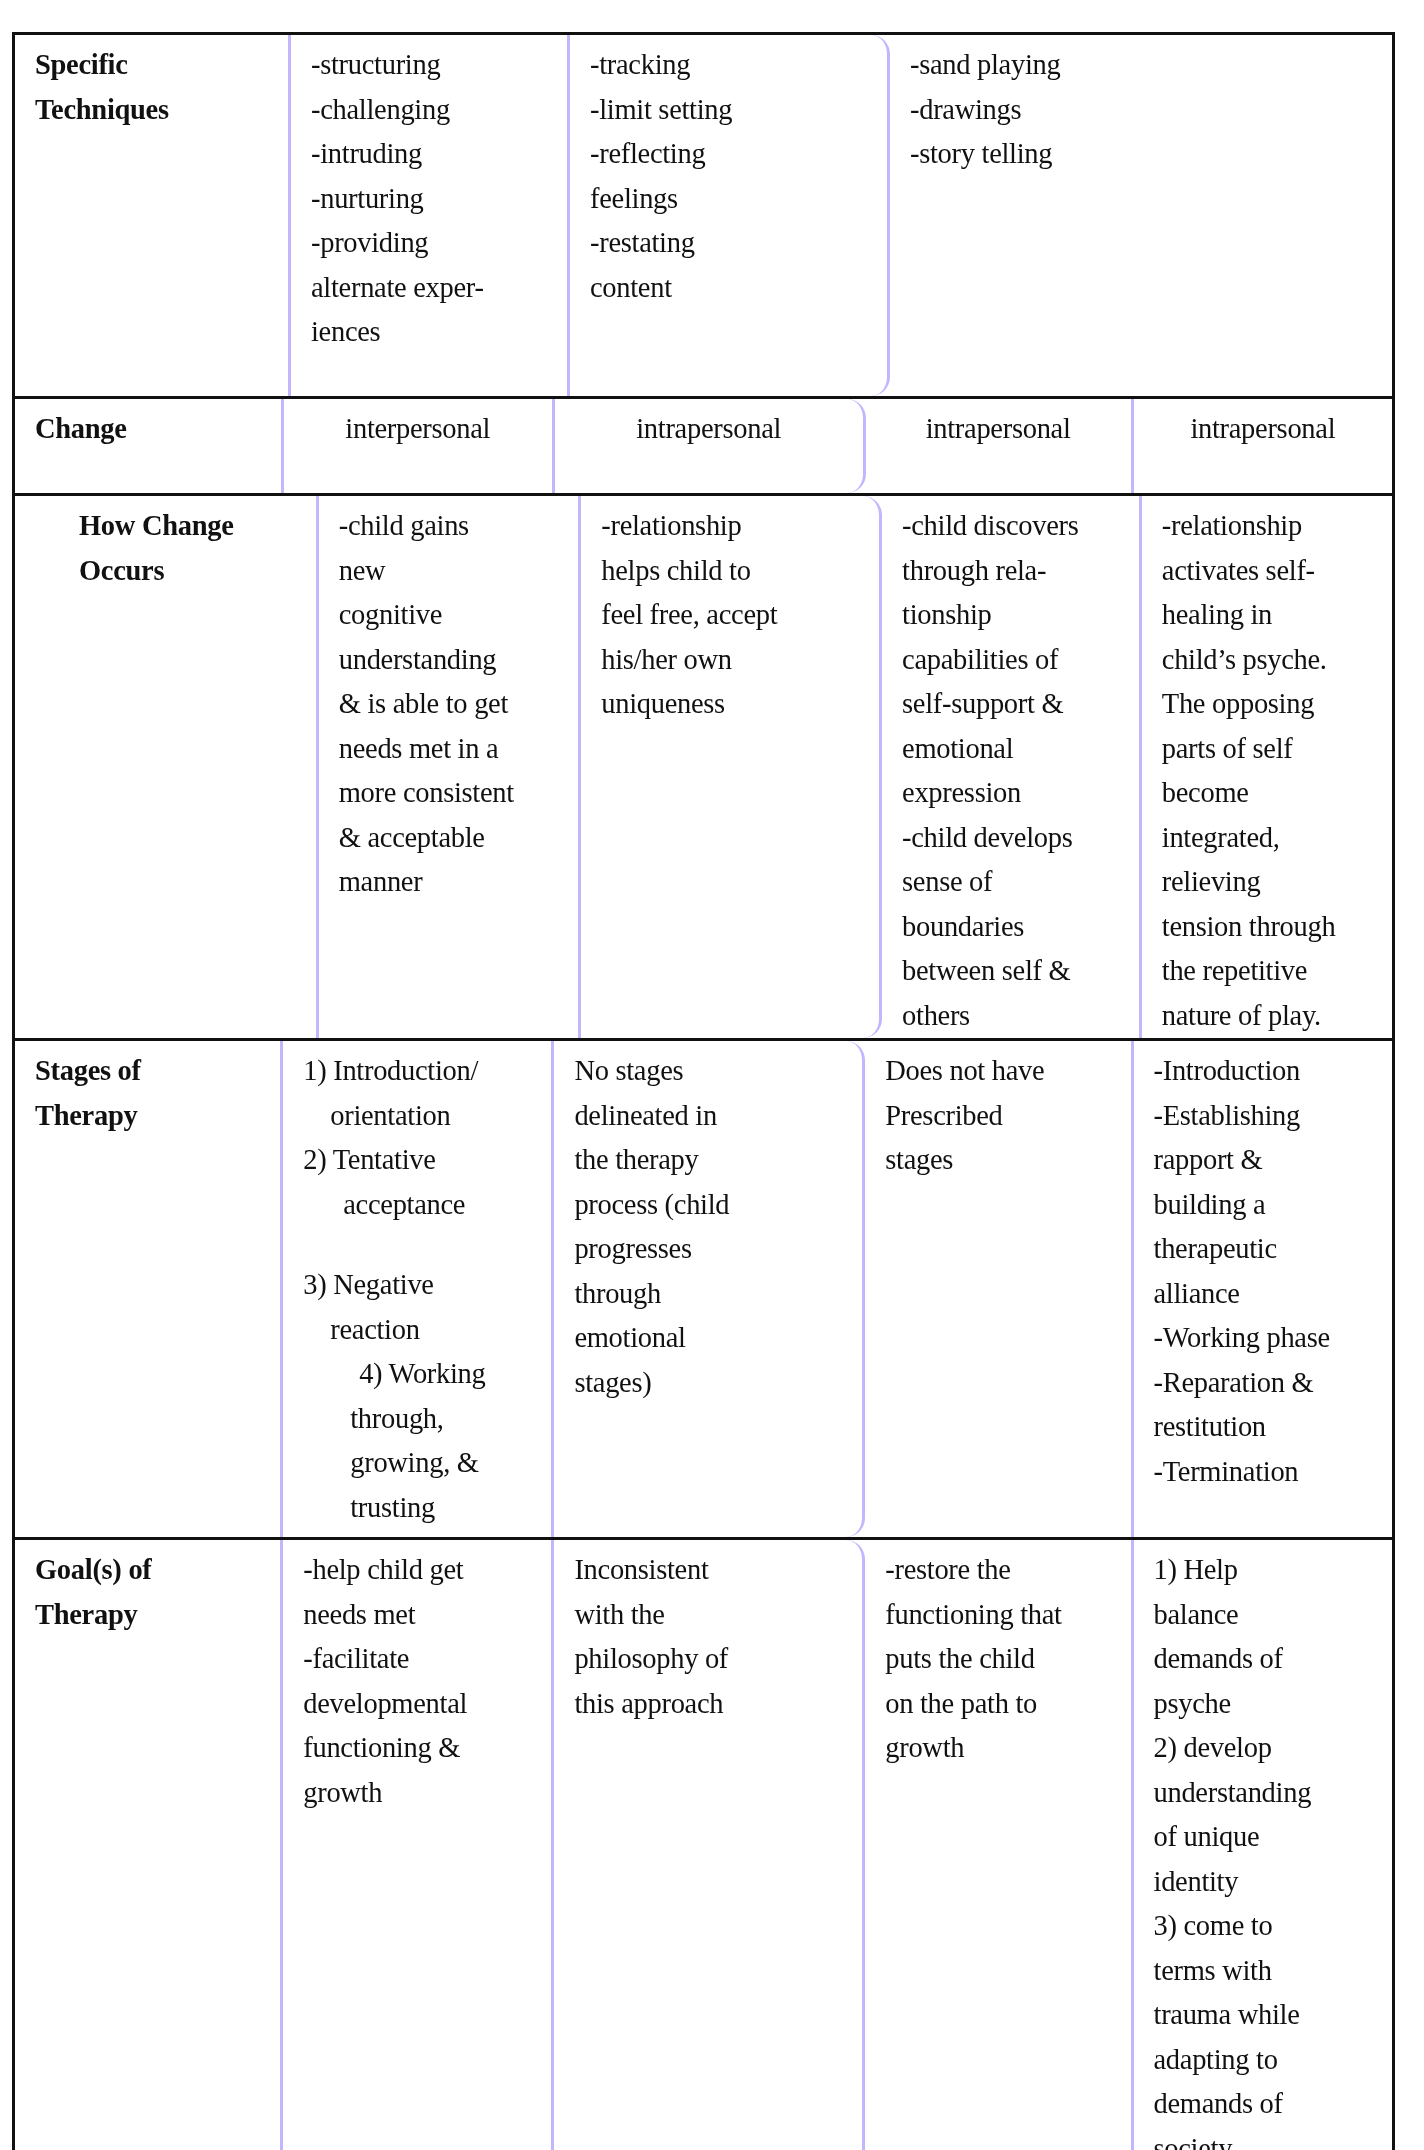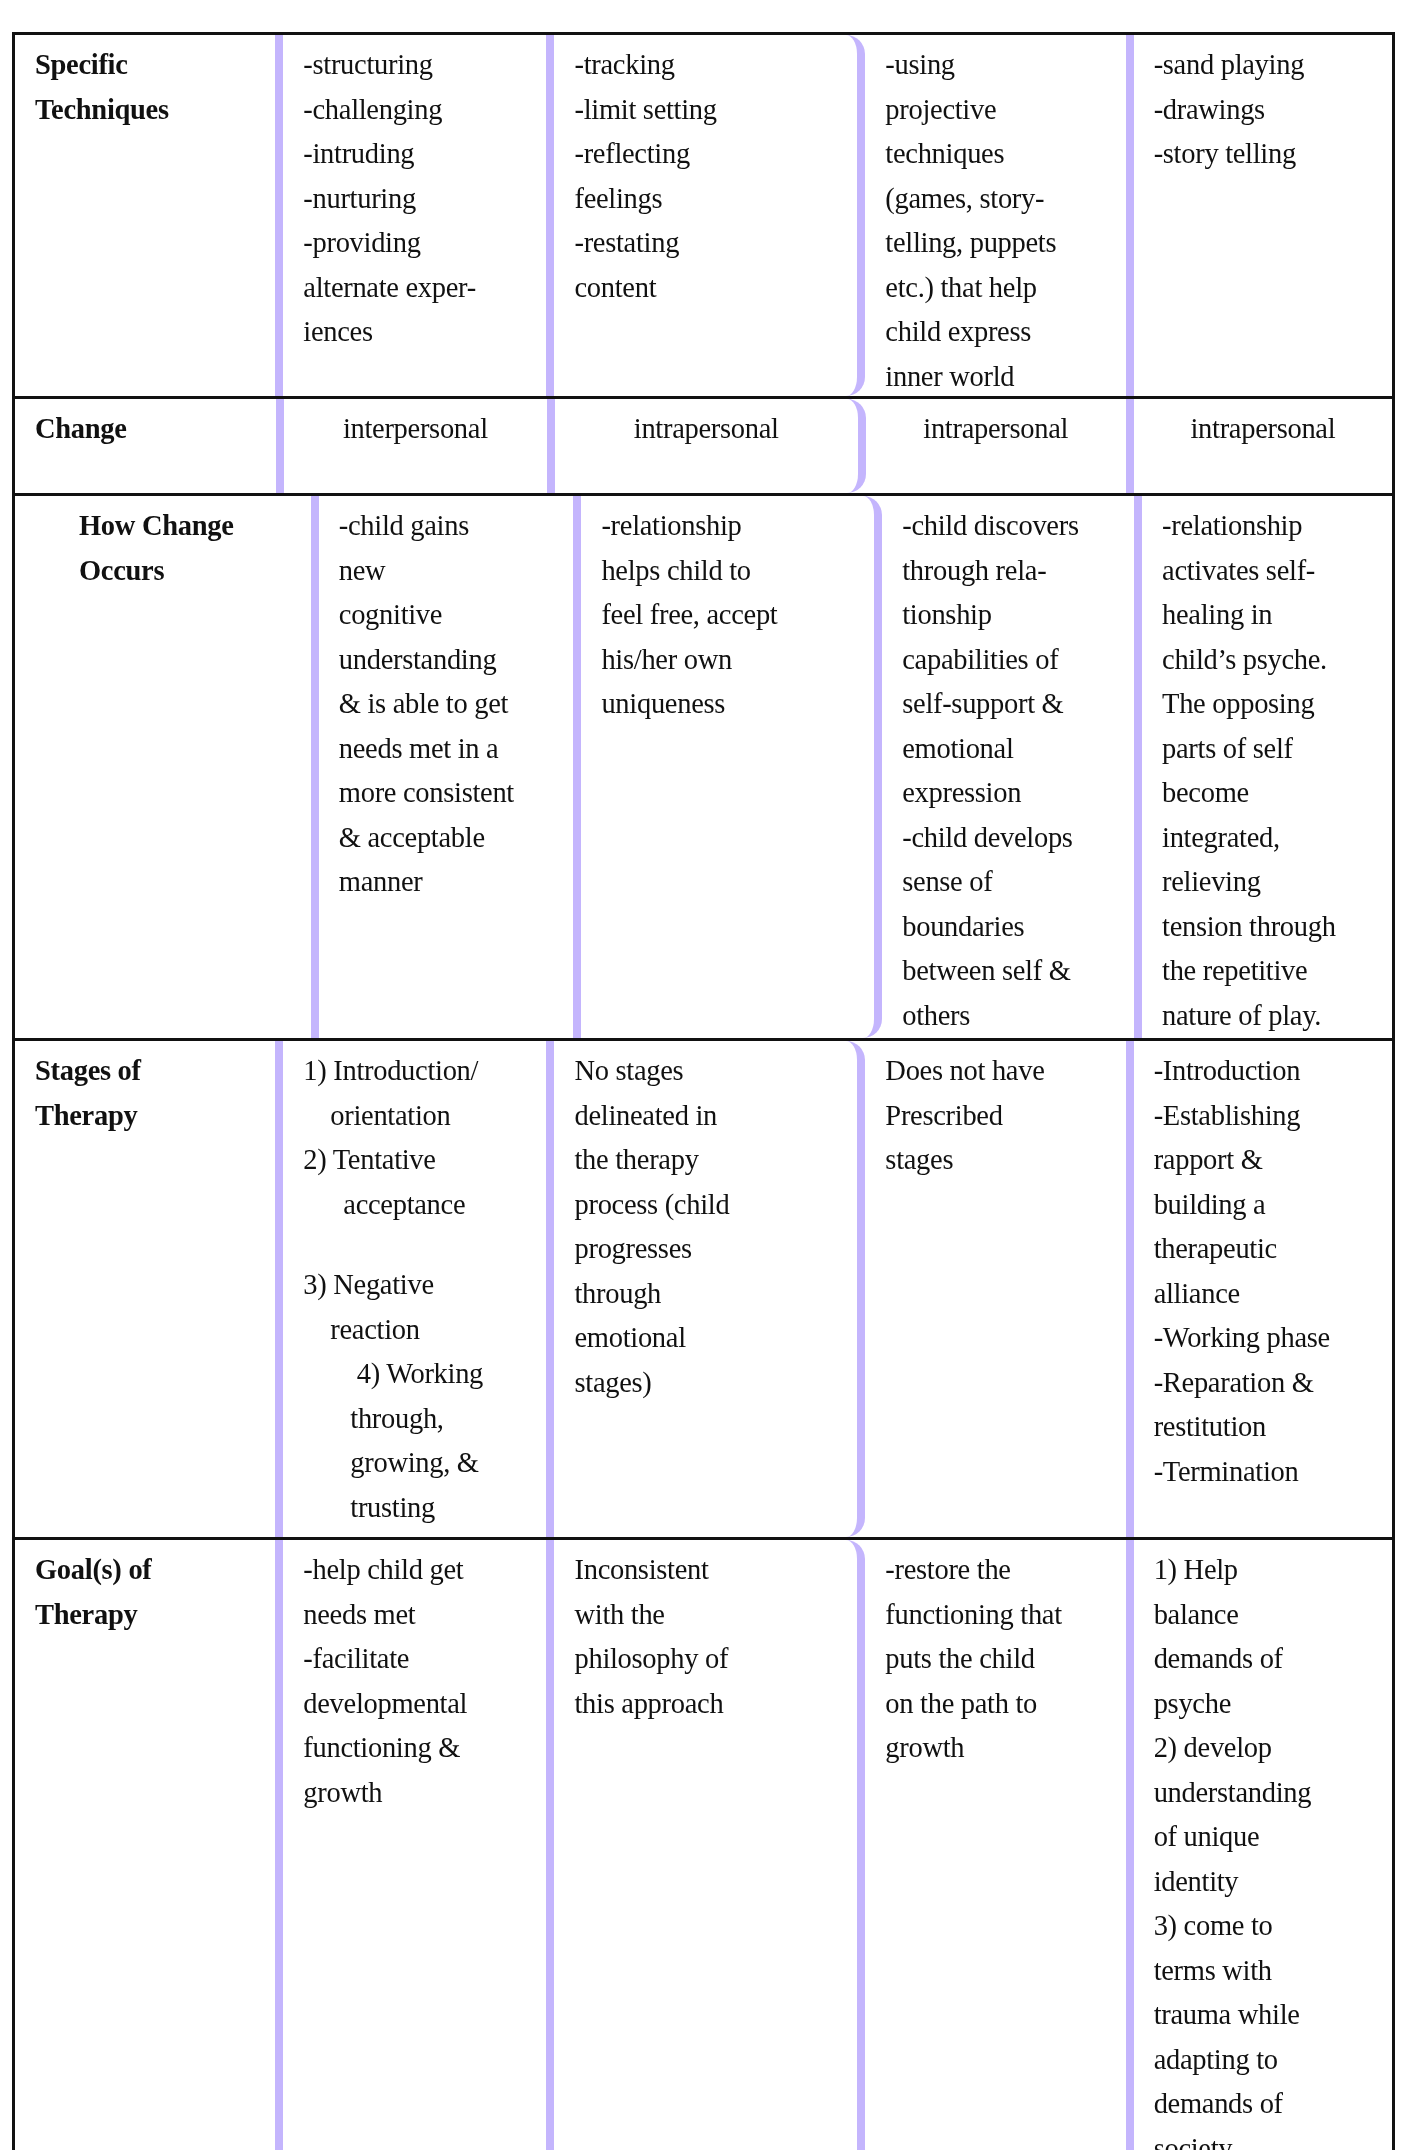--- a/index.html
+++ b/index.html
@@ -32,21 +32,21 @@
     }
     .row.last {
       border-bottom: none;
     }
     .cell {
       box-sizing: border-box;
       padding: 8px 10px 0 20px;
       font-size: 28.5px;
       line-height: 44.5px;
       letter-spacing: -0.3px;
-      border-right: 8px solid #c4b5fd;
+      border-right: 3px solid #c4b5fd;
       overflow: hidden;
     }
     .cell:last-child {
       border-right: none;
     }
     .c0 { width: 276px; }
     .c1 { width: 279px; }
     .c2 { width: 320px; border-radius: 19px; }
     .c3 { width: 276px; }
     .c4 { width: 266px; }
@@ -81,30 +81,20 @@
         <span class="line">alternate exper-</span>
         <span class="line">iences</span>
       </div>
       <div class="cell c2">
         <span class="line">-tracking</span>
         <span class="line">-limit setting</span>
         <span class="line">-reflecting</span>
         <span class="line">feelings</span>
         <span class="line">-restating</span>
         <span class="line">content</span>
-      </div>
-      <div class="cell c3">
-        <span class="line">-using</span>
-        <span class="line">projective</span>
-        <span class="line">techniques</span>
-        <span class="line">(games, story-</span>
-        <span class="line">telling, puppets</span>
-        <span class="line">etc.) that help</span>
-        <span class="line">child express</span>
-        <span class="line">inner world</span>
       </div>
       <div class="cell c4">
         <span class="line">-sand playing</span>
         <span class="line">-drawings</span>
         <span class="line">-story telling</span>
       </div>
     </div>
     <div class="row" style="height: 97px;">
       <div class="cell c0 hdr">
         <span class="line">Change</span>

